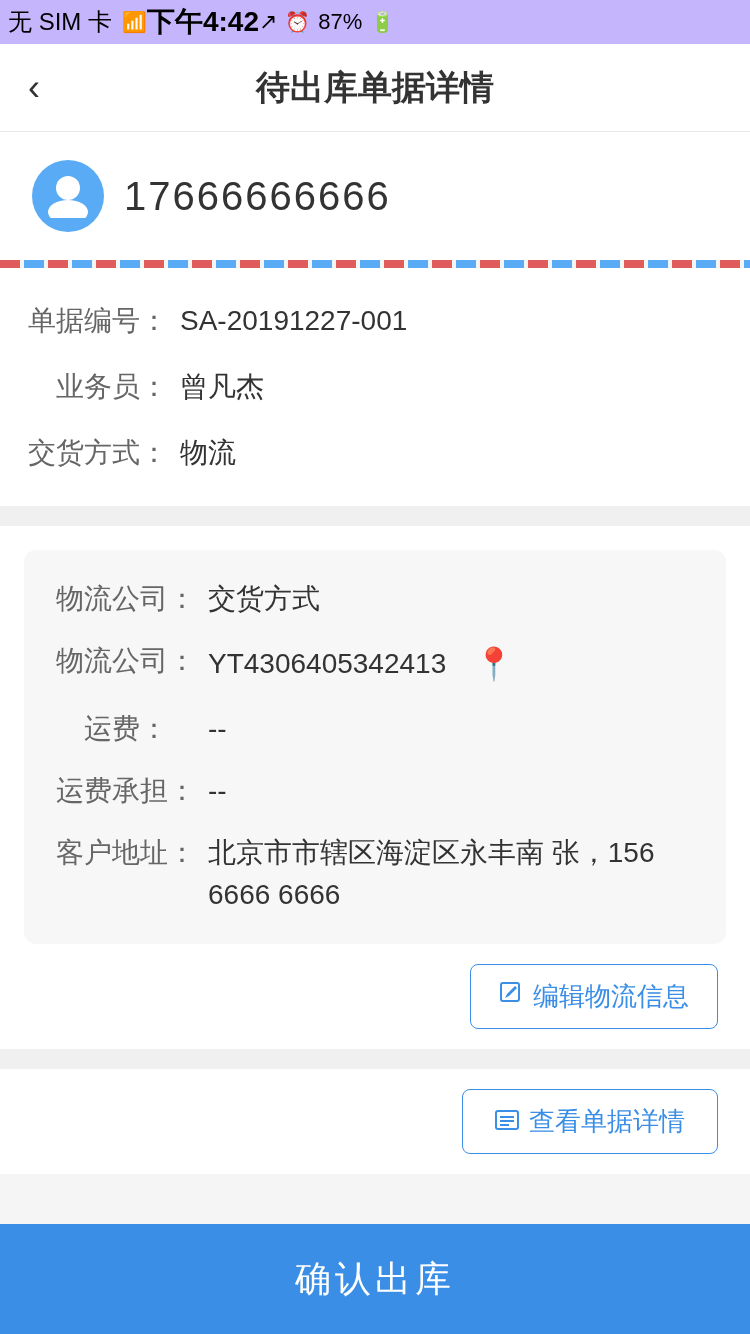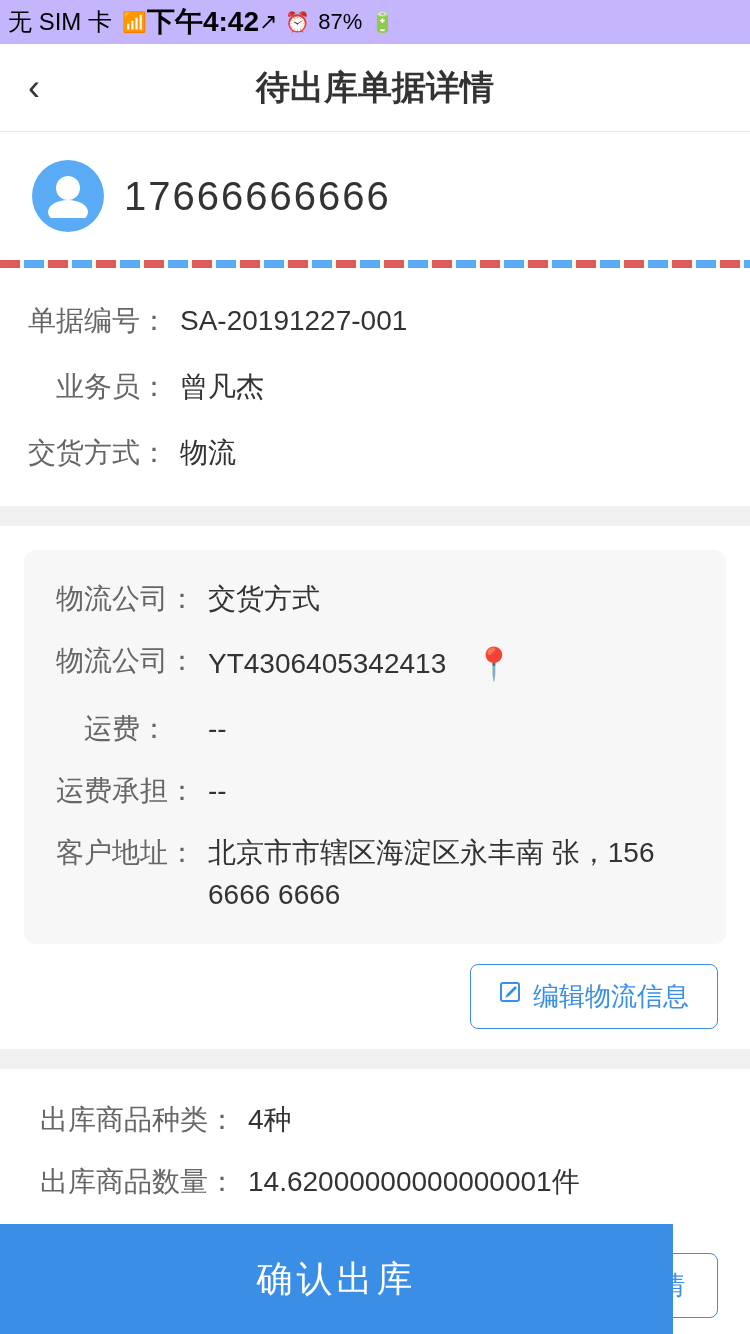--- a/index.html
+++ b/index.html
@@ -224,21 +224,21 @@
       align-items: center;
       gap: 10px;
       cursor: pointer;
     }
 
     
     .confirm-bar {
       position: fixed;
       bottom: 0;
       left: 0;
-      width: 673px;
+      width: 750px;
       height: 110px;
       background: #3a8ee6;
       display: flex;
       align-items: center;
       justify-content: center;
       cursor: pointer;
     }
     .confirm-text {
       color: #fff;
       font-size: 36px;
@@ -336,30 +336,20 @@
             <path d="M6 17l2-4 8-8 2 2-8 8-4 2z" fill="#3a8ee6"></path>
           </svg>
         </span>
         <span>编辑物流信息</span>
       </button>
     </div>
   </div>
 
   <div class="section-divider"></div>
 
-  <div class="goods-section">
-    <div class="goods-row">
-      <span class="goods-label">出库商品种类：</span>
-      <span class="goods-value">4种</span>
-    </div>
-    <div class="goods-row">
-      <span class="goods-label">出库商品数量：</span>
-      <span class="goods-value">14.62000000000000001件</span>
-    </div>
-  </div>
 
   <div class="view-details-wrap" style="background:#fff;">
     <button class="btn-view-details">
       <span>
         <svg width="24" height="20" viewBox="0 0 24 20" fill="none" xmlns="http://www.w3.org/2000/svg">
           <rect x="1" y="1" width="22" height="18" rx="2" stroke="#3a8ee6" stroke-width="2"></rect>
           <line x1="5" y1="7" x2="19" y2="7" stroke="#3a8ee6" stroke-width="2"></line>
           <line x1="5" y1="11" x2="19" y2="11" stroke="#3a8ee6" stroke-width="2"></line>
           <line x1="5" y1="15" x2="14" y2="15" stroke="#3a8ee6" stroke-width="2"></line>
         </svg>

